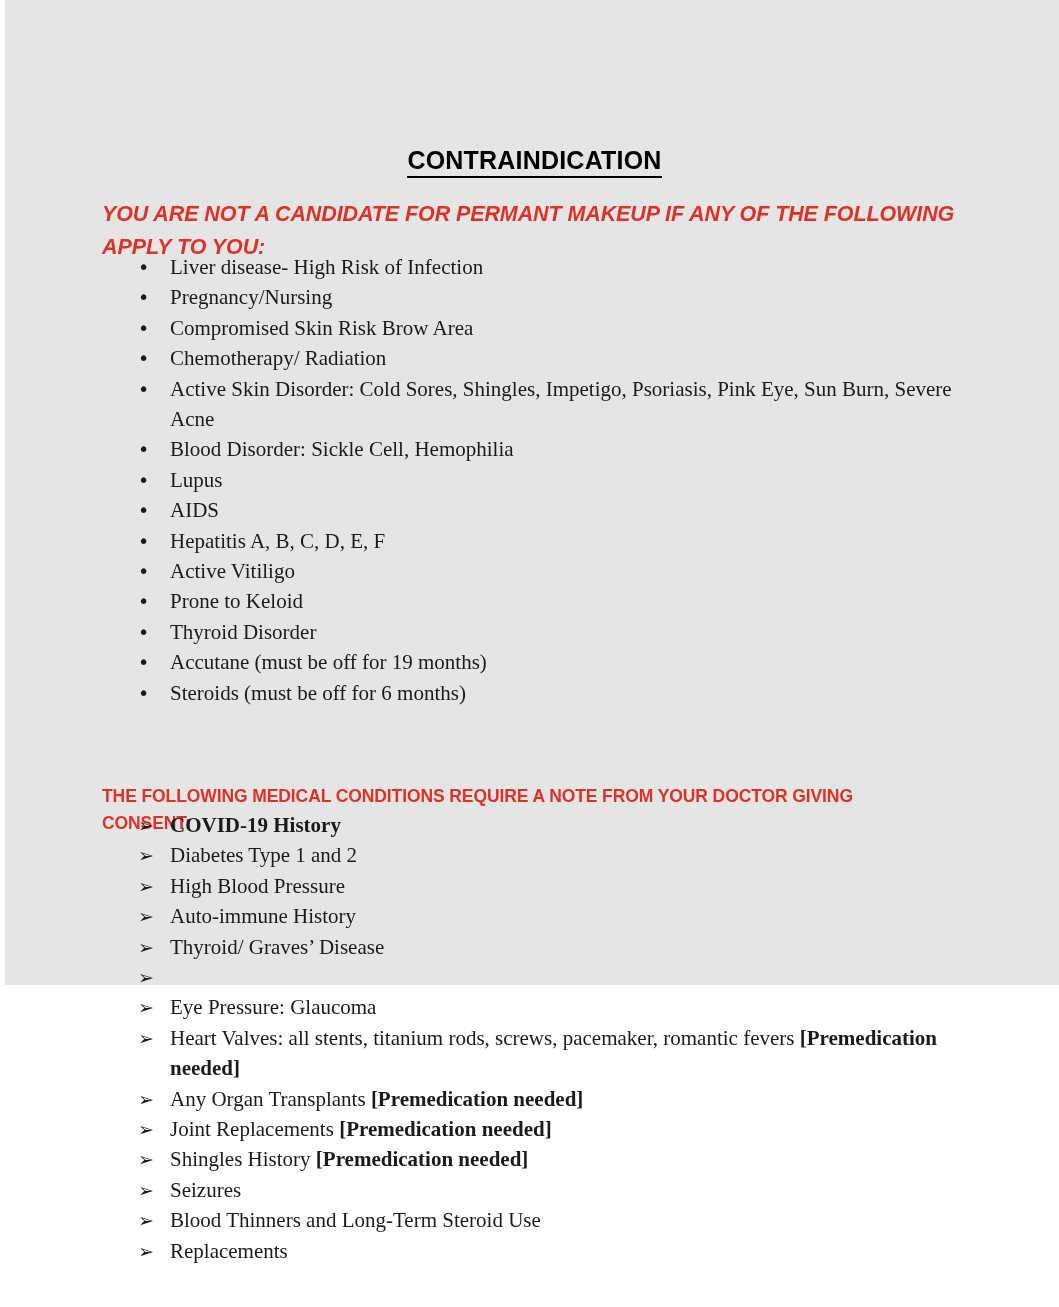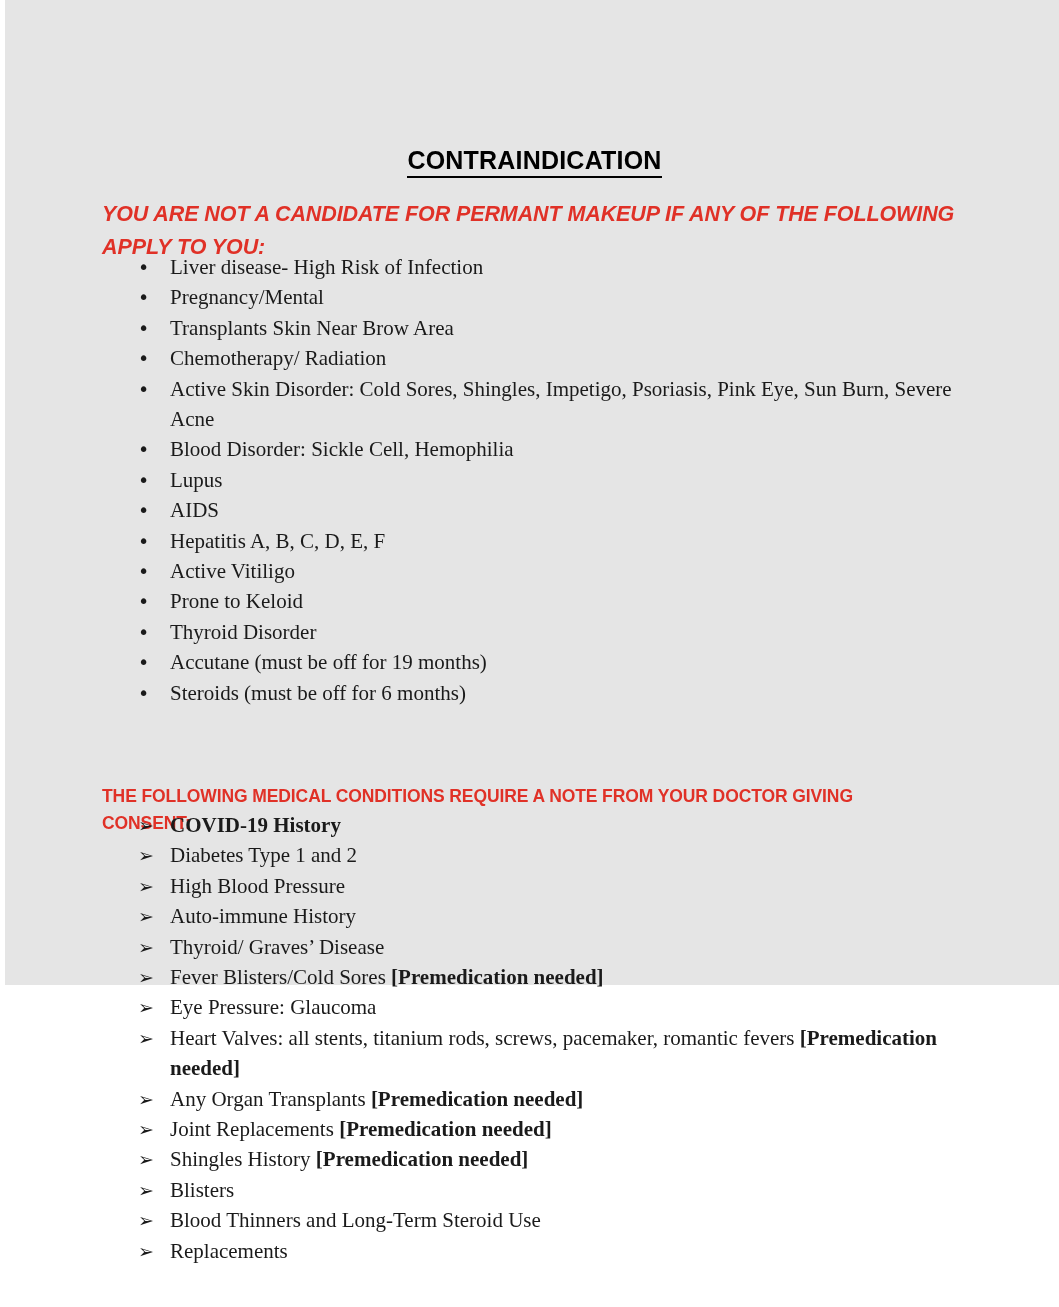--- a/index.html
+++ b/index.html
@@ -114,22 +114,22 @@
 <div class="page">
 
   <h1 class="doc-title">
     <span>CONTRAINDICATION</span>
   </h1>
 
   <p class="red-heading" id="intro-heading">YOU ARE NOT A CANDIDATE FOR PERMANT MAKEUP IF ANY OF THE FOLLOWING APPLY TO YOU:</p>
 
   <div class="list" id="disqualify-list">
       <div class="li"><span class="marker bullet">•</span><span class="txt">Liver disease- High Risk of Infection</span></div>
-      <div class="li"><span class="marker bullet">•</span><span class="txt">Pregnancy/Mental</span></div>
-      <div class="li"><span class="marker bullet">•</span><span class="txt">Transplants Skin Near Brow Area</span></div>
+      <div class="li"><span class="marker bullet">•</span><span class="txt">Pregnancy/Nursing</span></div>
+      <div class="li"><span class="marker bullet">•</span><span class="txt">Compromised Skin Risk Brow Area</span></div>
       <div class="li"><span class="marker bullet">•</span><span class="txt">Chemotherapy/ Radiation</span></div>
       <div class="li"><span class="marker bullet">•</span><span class="txt">Active Skin Disorder: Cold Sores, Shingles, Impetigo, Psoriasis, Pink Eye, Sun Burn, Severe Acne</span></div>
       <div class="li"><span class="marker bullet">•</span><span class="txt">Blood Disorder: Sickle Cell, Hemophilia</span></div>
       <div class="li"><span class="marker bullet">•</span><span class="txt">Lupus</span></div>
       <div class="li"><span class="marker bullet">•</span><span class="txt">AIDS</span></div>
       <div class="li"><span class="marker bullet">•</span><span class="txt">Hepatitis A, B, C, D, E, F</span></div>
       <div class="li"><span class="marker bullet">•</span><span class="txt">Active Vitiligo</span></div>
       <div class="li"><span class="marker bullet">•</span><span class="txt">Prone to Keloid</span></div>
       <div class="li"><span class="marker bullet">•</span><span class="txt">Thyroid Disorder</span></div>
       <div class="li"><span class="marker bullet">•</span><span class="txt">Accutane (must be off for 19 months)</span></div>
@@ -137,24 +137,24 @@
     </div>
 
   <p class="red-heading" id="consent-heading">THE FOLLOWING MEDICAL CONDITIONS REQUIRE A NOTE FROM YOUR DOCTOR GIVING CONSENT:</p>
 
   <div class="list" id="consent-list">
       <div class="li bold"><span class="marker arrow">➢</span><span class="txt">COVID-19 History</span></div>
       <div class="li"><span class="marker arrow">➢</span><span class="txt">Diabetes Type 1 and 2</span></div>
       <div class="li"><span class="marker arrow">➢</span><span class="txt">High Blood Pressure</span></div>
       <div class="li"><span class="marker arrow">➢</span><span class="txt">Auto-immune History</span></div>
       <div class="li"><span class="marker arrow">➢</span><span class="txt">Thyroid/ Graves’ Disease</span></div>
-      <div class="li"><span class="marker arrow">➢</span><span class="txt">Fever Blisters/Cold Sores <b>[Premedication needed]</b></span></div>
+      <div class="li"><span class="marker arrow">➢</span></div>
       <div class="li"><span class="marker arrow">➢</span><span class="txt">Eye Pressure: Glaucoma</span></div>
       <div class="li"><span class="marker arrow">➢</span><span class="txt">Heart Valves: all stents, titanium rods, screws, pacemaker, romantic fevers <b>[Premedication needed]</b></span></div>
       <div class="li"><span class="marker arrow">➢</span><span class="txt">Any Organ Transplants <b>[Premedication needed]</b></span></div>
       <div class="li"><span class="marker arrow">➢</span><span class="txt">Joint Replacements <b>[Premedication needed]</b></span></div>
       <div class="li"><span class="marker arrow">➢</span><span class="txt">Shingles History <b>[Premedication needed]</b></span></div>
-      <div class="li"><span class="marker arrow">➢</span><span class="txt">Blisters</span></div>
+      <div class="li"><span class="marker arrow">➢</span><span class="txt">Seizures</span></div>
       <div class="li"><span class="marker arrow">➢</span><span class="txt">Blood Thinners and Long-Term Steroid Use</span></div>
       <div class="li"><span class="marker arrow">➢</span><span class="txt">Replacements</span></div>
     </div>
 
 </div>
 
 </body></html>

